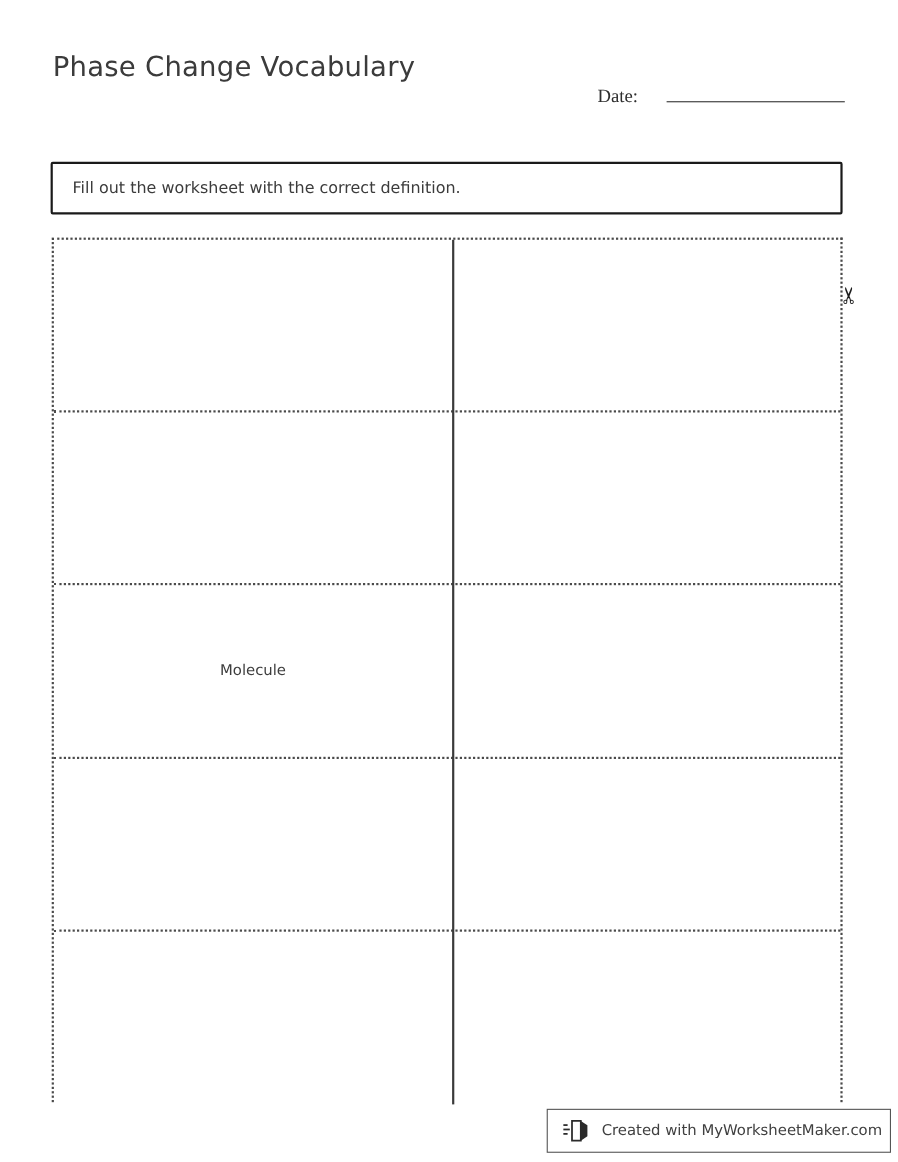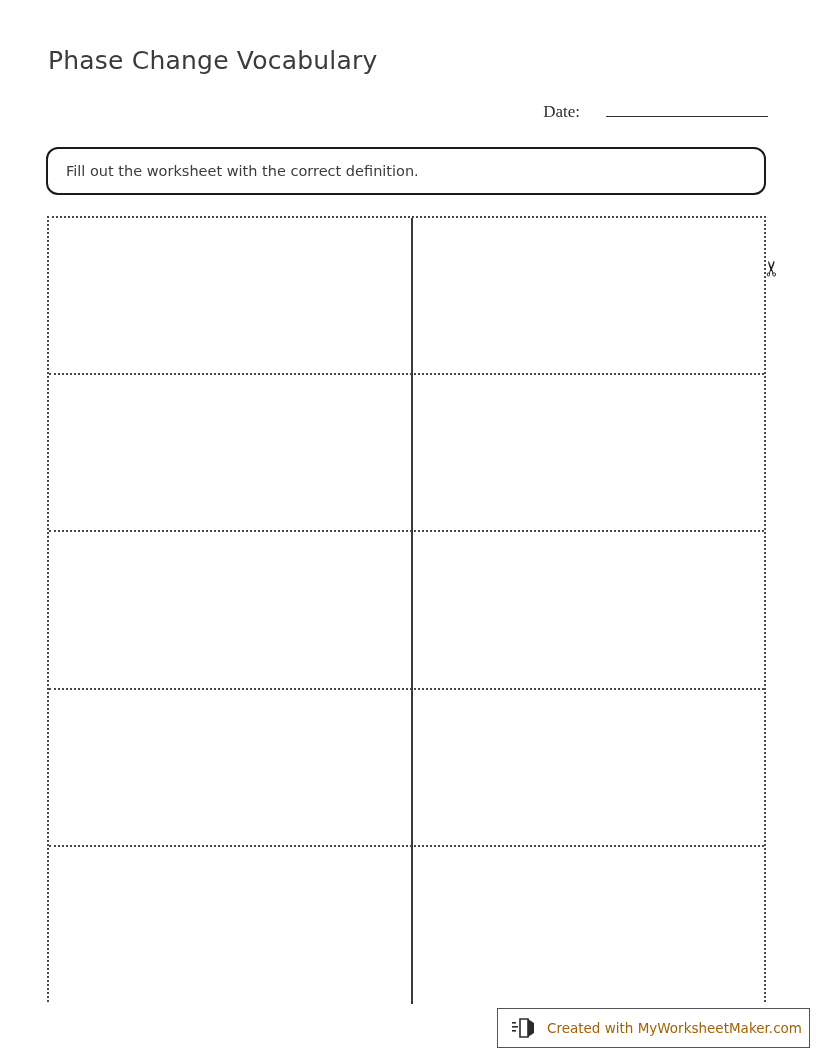--- a/index.html
+++ b/index.html
@@ -34,21 +34,21 @@
     letter-spacing: 0.2px;
     white-space: nowrap;
   }
   .namedate-row {
     position: absolute;
     display: flex;
     align-items: baseline;
     width: 260px;
   }
   #namedate-name { left: 508px; top: 52px; }
-  #namedate-date { left: 508px; top: 99px; gap: 16px; }
+  #namedate-date { left: 508px; top: 75px; gap: 16px; }
   .namedate-label {
     font-family: "Liberation Serif", serif;
     font-size: 17px;
     color: #2e2e2e;
     width: 72px;
     text-align: right;
     padding-right: 10px;
     white-space: nowrap;
   }
   .namedate-line {
@@ -58,21 +58,21 @@
   }
 
   
   #instruction-box {
     position: absolute;
     left: 46px;
     top: 147px;
     width: 720px;
     height: 48px;
     border: 2.5px solid #1a1a1a;
-    border-radius: 12px;
+    border-radius: 2px;
     box-sizing: border-box;
     background: #ffffff;
     display: flex;
     align-items: center;
   }
   #instruction-text {
     padding-left: 18px;
     font-size: 14.5px;
     color: #3c3c3c;
   }
@@ -150,21 +150,21 @@
   }
   #footer-logo-icon {
     margin-left: 14px;
     width: 26px;
     height: 22px;
     flex: none;
   }
   #footer-text {
     margin-left: 9px;
     font-size: 13.5px;
-    color: #a16207;
+    color: #404040;
     white-space: nowrap;
   }
 </style>
 </head>
 <body>
 
 <div id="header">
 
   <div id="page-title">Phase Change Vocabulary</div>
 
@@ -189,20 +189,23 @@
 
   <div class="worksheet-row">
     <div class="definition-cell"></div>
   </div>
 
   <div class="worksheet-row">
     <div class="definition-cell"></div>
   </div>
 
   <div class="worksheet-row">
+    <div class="term-cell">
+      <span class="term-label">Molecule</span>
+    </div>
     <div class="definition-cell"></div>
   </div>
 
   <div class="worksheet-row">
     <div class="definition-cell"></div>
   </div>
 
 </div>
 
 <div id="footer-badge">

